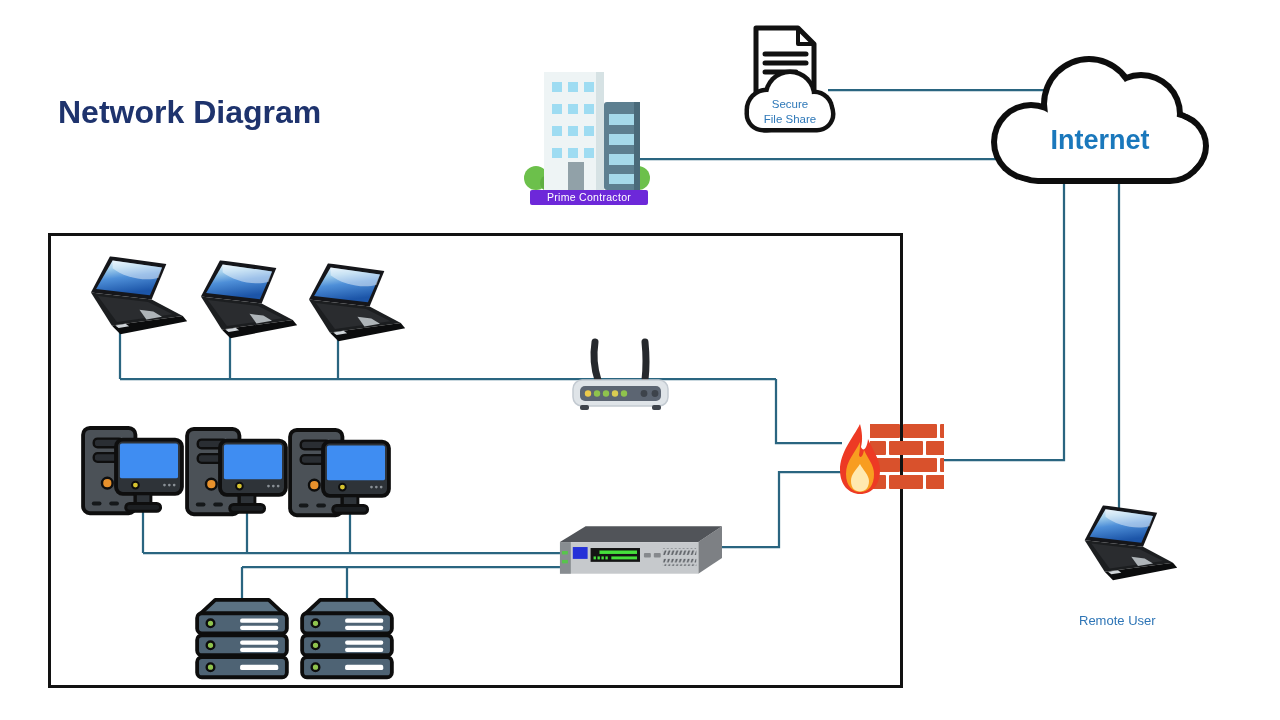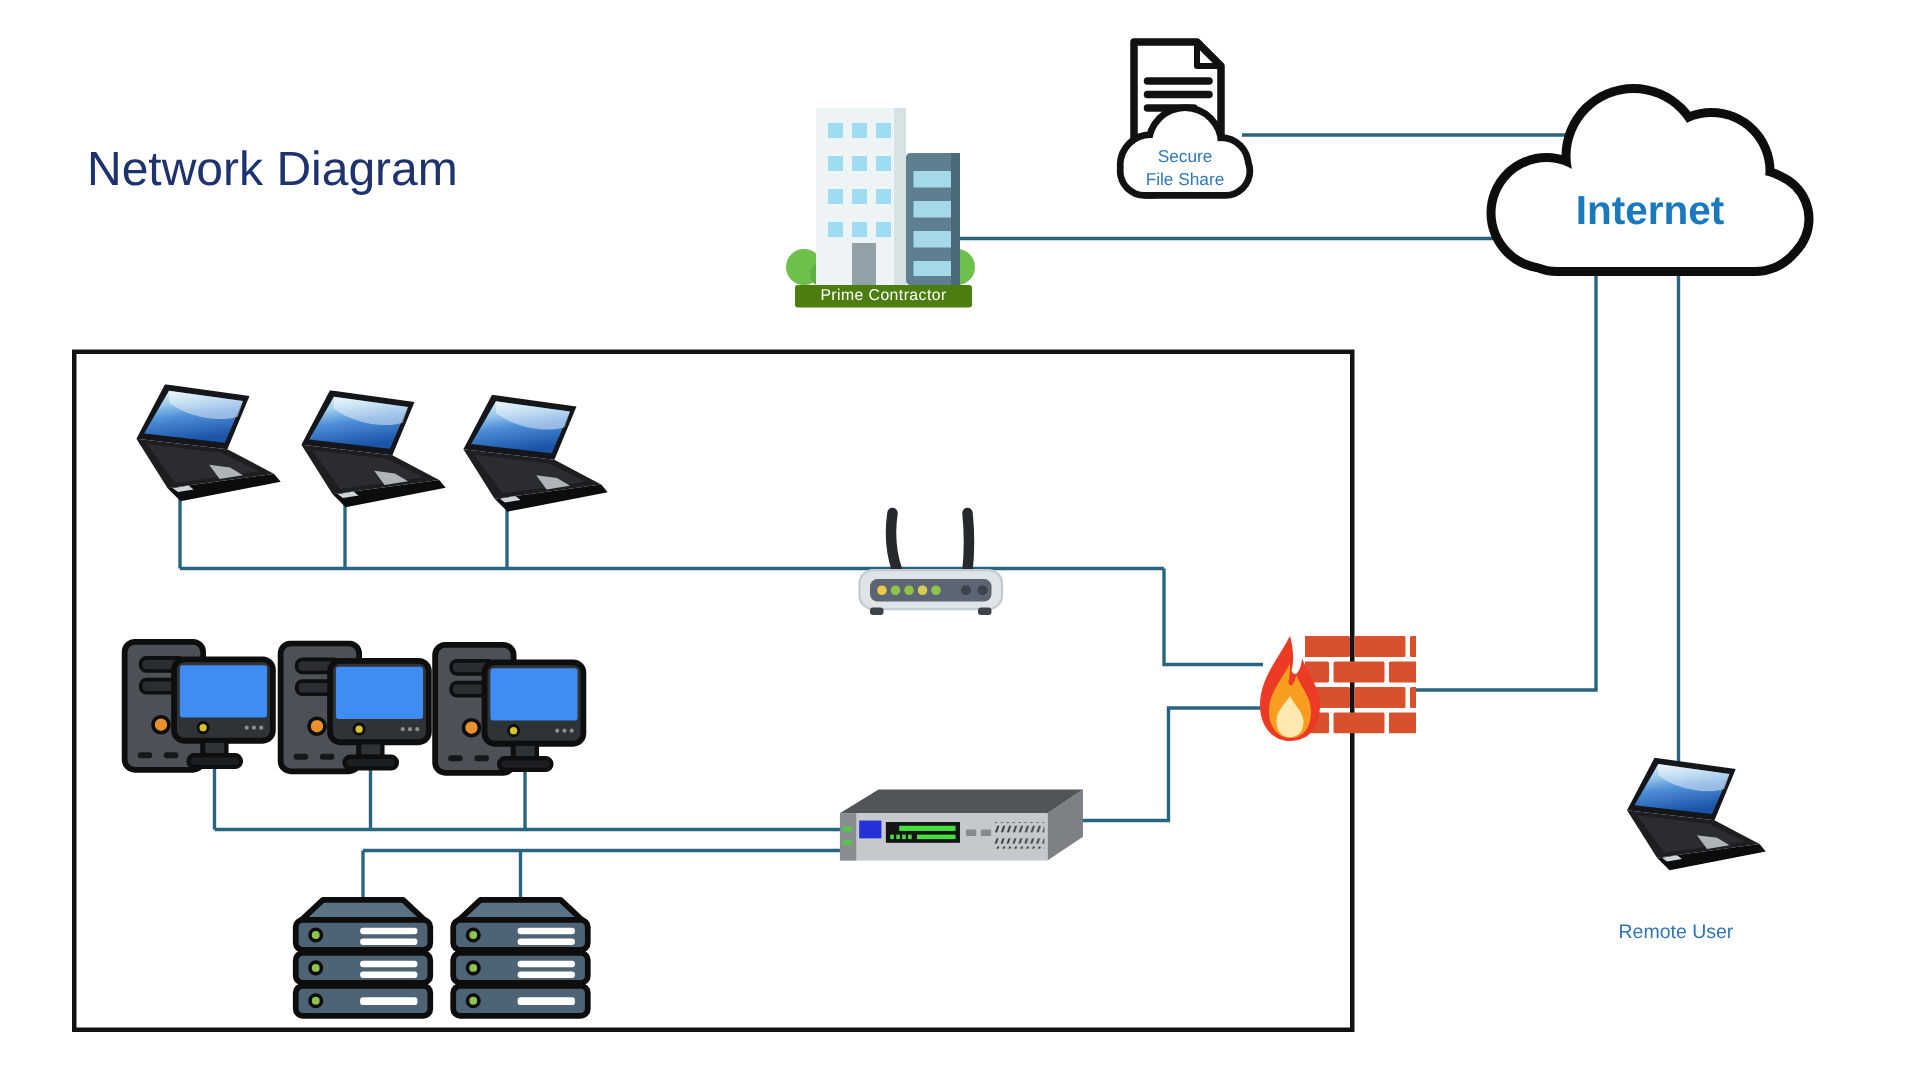--- a/index.html
+++ b/index.html
@@ -3,31 +3,31 @@
 <meta charset="utf-8">
 <style>
   * { margin:0; padding:0; box-sizing:border-box; }
   html,body { background:#ffffff; }
   #stage {
     position:relative; width:1280px; height:720px; background:#ffffff;
     font-family:"Liberation Sans", sans-serif; overflow:hidden;
   }
   h1#title {
     position:absolute; left:58px; top:94px;
-    font-size:32px; font-weight:normal; color:#1e336d; letter-spacing:0px;
+    font-size:32px; font-weight:bold; color:#1e336d; letter-spacing:0px;
   }
   #lan-box {
     position:absolute; left:48px; top:233px; width:855px; height:455px;
     border:3px solid #121212; background:transparent;
   }
   svg.lines { position:absolute; left:0; top:0; }
   svg.icon { position:absolute; overflow:visible; }
   .band {
     position:absolute; left:530px; top:190px; width:118px; height:15px;
-    background:#4d7c0f; color:#ffffff; font-size:10.5px; line-height:15px;
+    background:#6d28d9; color:#ffffff; font-size:10.5px; line-height:15px;
     text-align:center; letter-spacing:0.3px; border-radius:2px;
   }
   .remote-label {
     position:absolute; left:1079px; top:613px; width:124px;
     text-align:left; color:#2e75b6; font-size:13px;
   }
   svg text { font-family:"Liberation Sans", sans-serif; }
   .cloud-label { fill:#1a78bc; font-size:27px; font-weight:bold; text-anchor:middle; }
   .fs-label { fill:#2e78b8; font-size:11.5px; text-anchor:middle; }
 </style>

